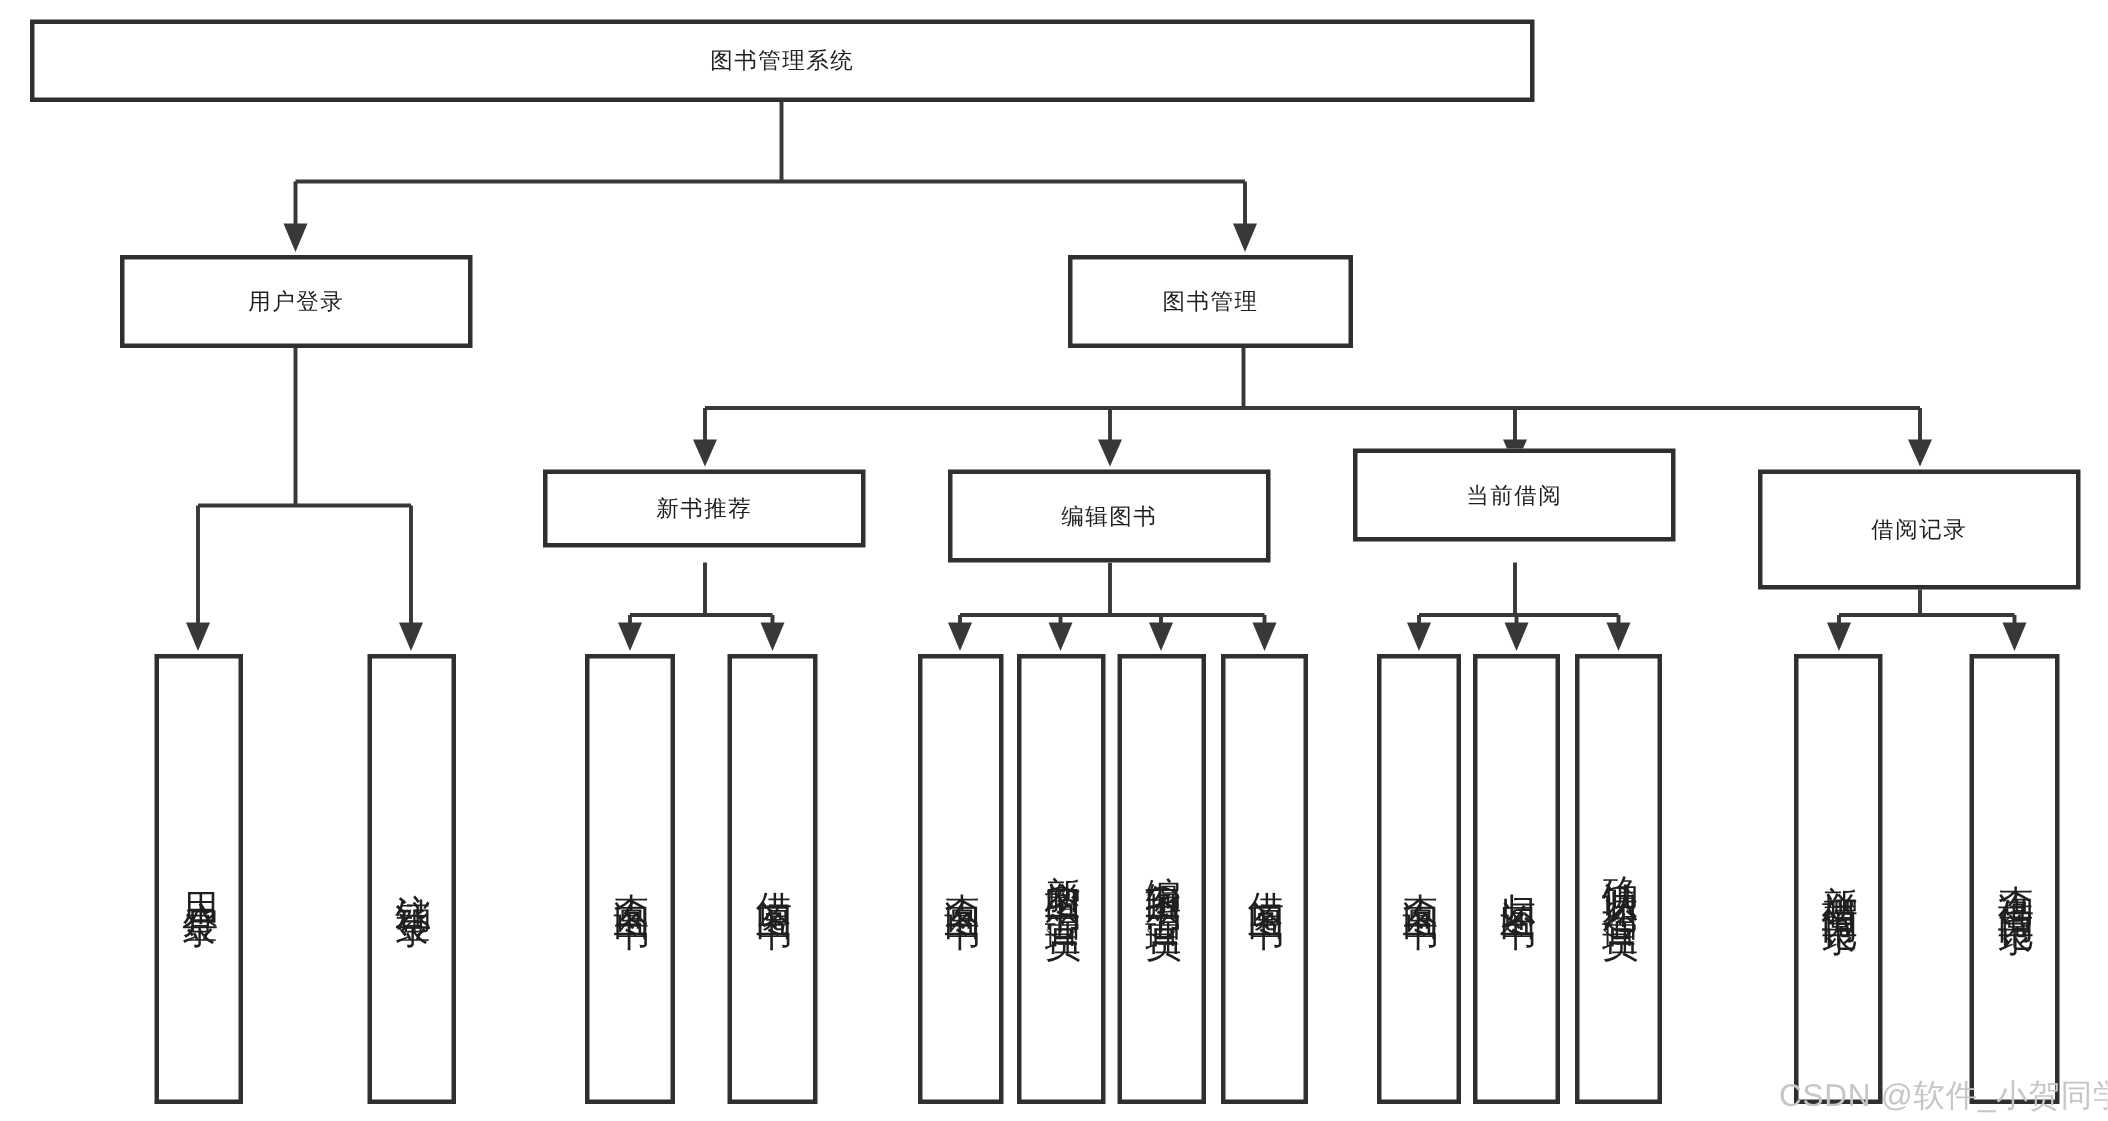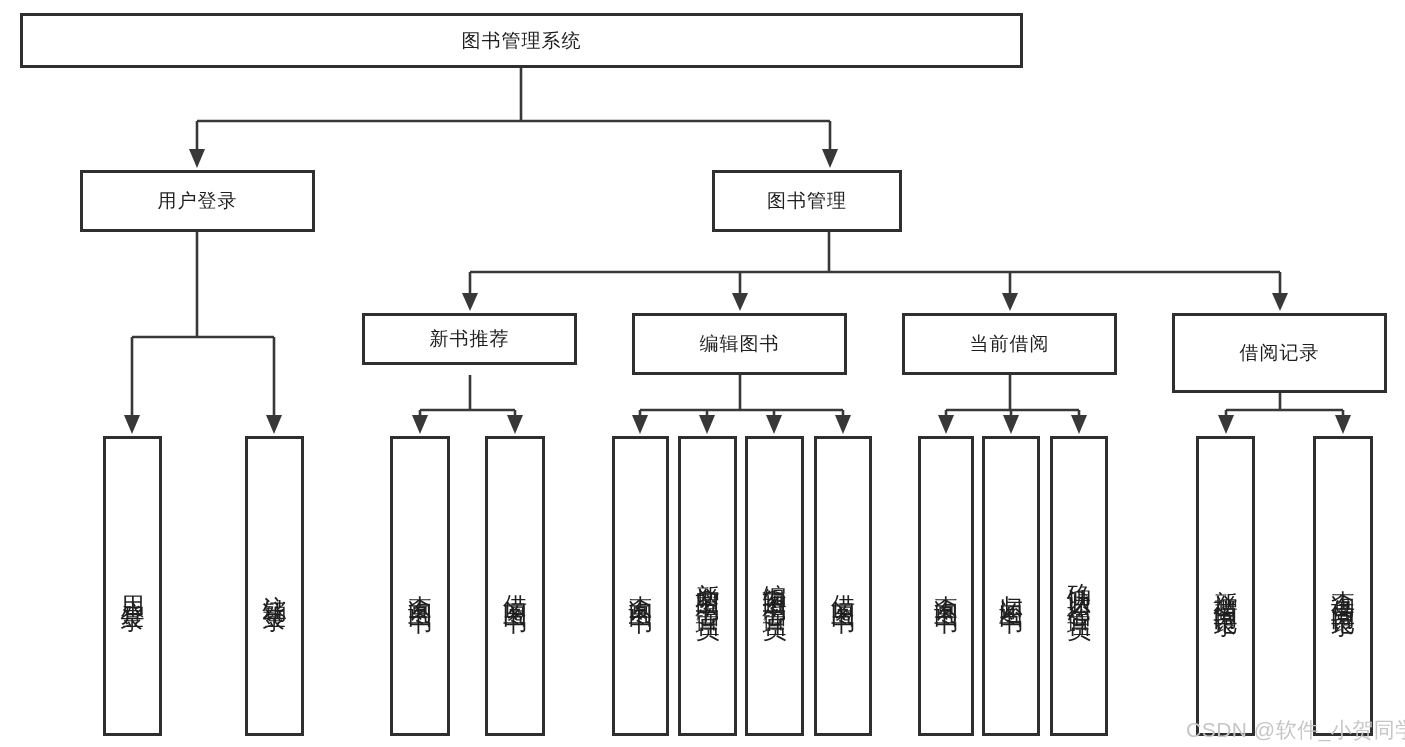--- a/index.html
+++ b/index.html
@@ -9,21 +9,21 @@
   html,body{margin:0;padding:0;}
   body{background:var(--bg);font-family:"Liberation Sans","DejaVu Sans",sans-serif;}
   .stage{position:relative;width:1405px;height:747px;background:var(--bg);overflow:hidden;}
   .wires{position:absolute;left:0;top:0;width:1405px;height:747px;color:var(--line);}
   .node{
     position:absolute;box-sizing:border-box;background:var(--box-fill);
     border:3px solid var(--box-border);
     display:flex;align-items:center;justify-content:center;
     color:var(--text);
   }
-  .node.h .lbl{font-size:19px;letter-spacing:1px;white-space:nowrap;}
+  .node.h .lbl{font-size:15px;letter-spacing:1px;white-space:nowrap;}
   .node.v .lbl{
     writing-mode:vertical-rl;
     font-size:24px;letter-spacing:5px;line-height:1;white-space:nowrap;
   }
   .watermark{
     position:absolute;left:1186px;top:716px;
     font-size:21px;color:var(--watermark);white-space:nowrap;letter-spacing:0.5px;
   }
 </style>
 </head>
@@ -88,21 +88,21 @@
   <div class="node h" style="left:712px;top:170px;width:190px;height:62px">
     <span class="lbl">图书管理</span>
   </div>
 
   <div class="node h" style="left:362px;top:313px;width:215px;height:52px">
     <span class="lbl">新书推荐</span>
   </div>
   <div class="node h" style="left:632px;top:313px;width:215px;height:62px">
     <span class="lbl">编辑图书</span>
   </div>
-  <div class="node h" style="left:902px;top:313px;width:215px;height:62px">
+  <div class="node h" style="left:902px;top:299px;width:215px;height:62px">
     <span class="lbl">当前借阅</span>
   </div>
   <div class="node h" style="left:1172px;top:313px;width:215px;height:80px">
     <span class="lbl">借阅记录</span>
   </div>
 
   <div class="node v" style="left:103px;top:436px;width:59px;height:300px">
     <span class="lbl">用户登录</span>
   </div>
   <div class="node v" style="left:245px;top:436px;width:59px;height:300px">

